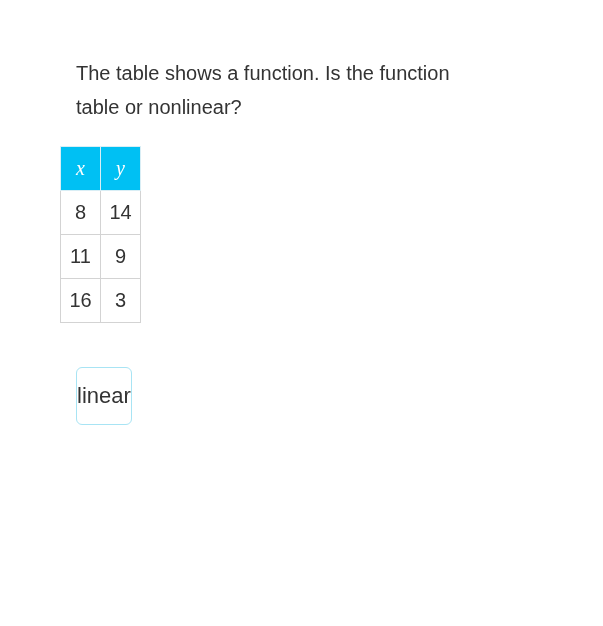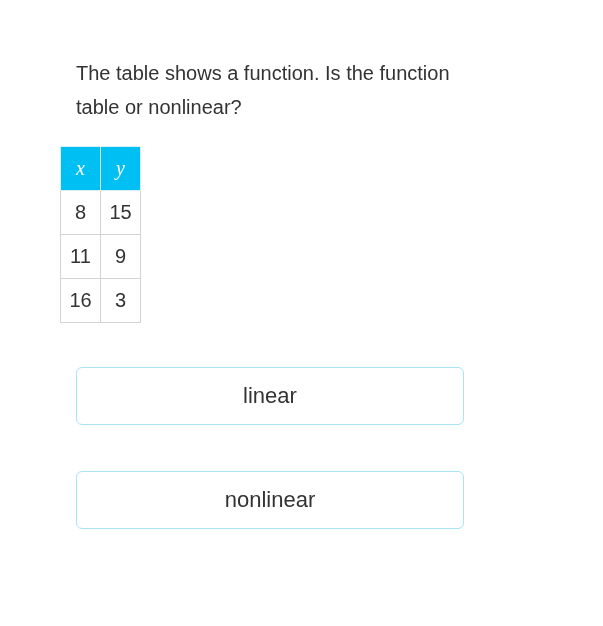--- a/index.html
+++ b/index.html
@@ -40,22 +40,22 @@
   .func-table td {
     border: 1px solid #d3d3d3;
     width: 40px;
     height: 44px;
     text-align: center;
     font-size: 20px;
     color: #333;
   }
   .options {
     display: flex;
-    flex-direction: column;
-    gap: 14px;
+    flex-direction: row;
+    gap: 26px;
     width: 420px;
   }
   .option-btn {
     border: 1.5px solid #a8e4f4;
     background: #fff;
     border-radius: 6px;
     height: 58px;
     font-size: 22px;
     color: #333;
     font-family: Verdana, Geneva, sans-serif;
@@ -76,29 +76,28 @@
 <table class="func-table">
   <thead>
     <tr>
       <th>x</th>
       <th>y</th>
     </tr>
   </thead>
   <tbody>
     <tr>
       <td>8</td>
-      <td>15</td>
+      <td>14</td>
     </tr>
     <tr>
       <td>11</td>
       <td>9</td>
     </tr>
     <tr>
       <td>16</td>
       <td>3</td>
     </tr>
   </tbody>
 </table>
 
 <div class="options">
   <button class="option-btn">linear</button>
-  <button class="option-btn">nonlinear</button>
 </div>
 
 </body></html>

